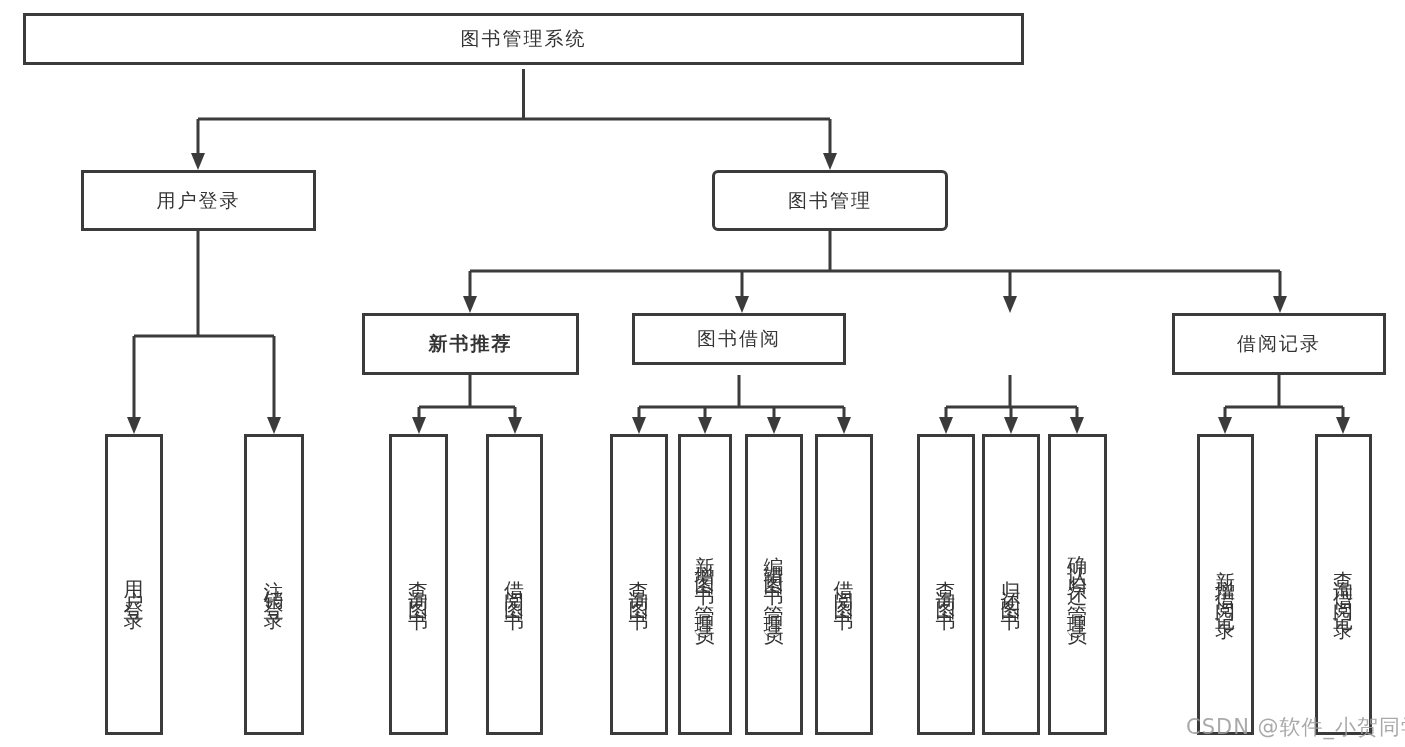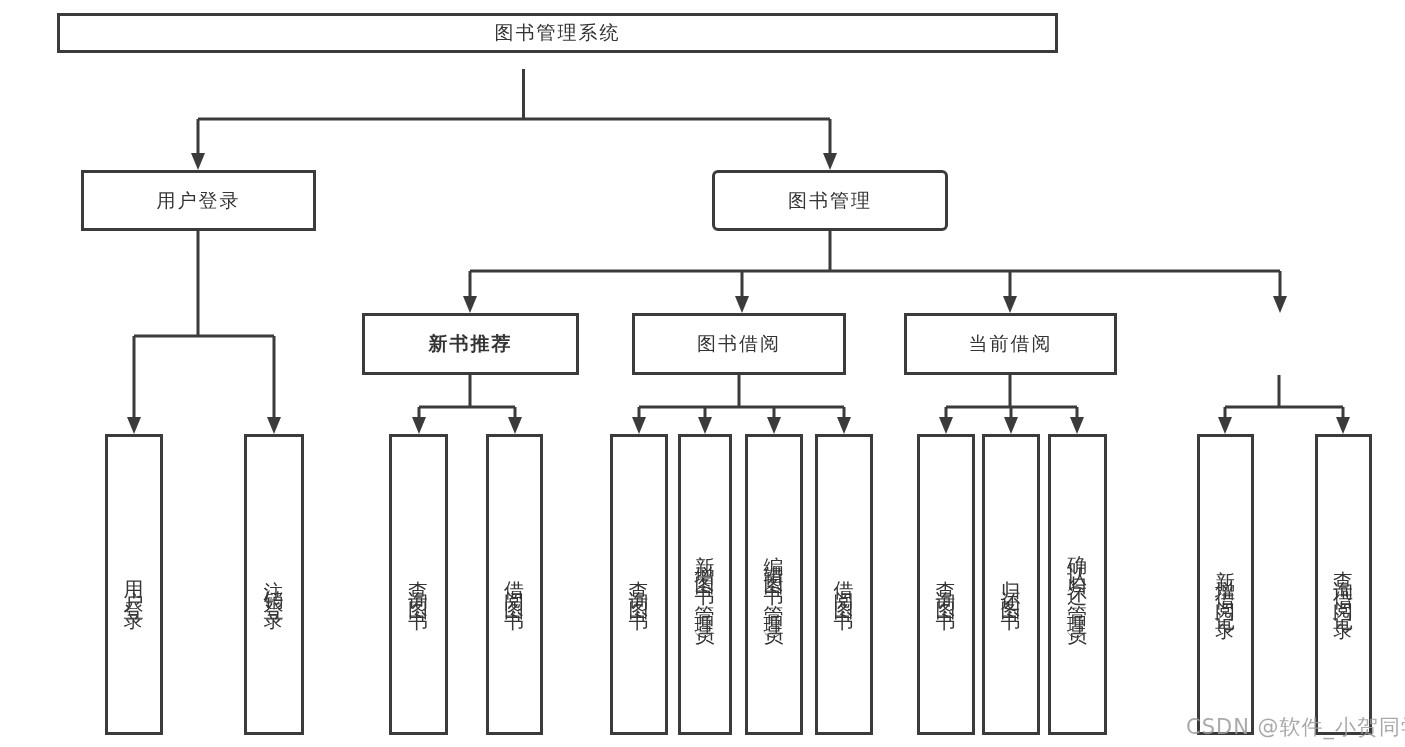--- a/index.html
+++ b/index.html
@@ -95,28 +95,28 @@
       <polygon points="767,417 781,417 774,434"></polygon>
       <polygon points="837,417 851,417 844,434"></polygon>
       <polygon points="939,417 953,417 946,434"></polygon>
       <polygon points="1004,417 1018,417 1011,434"></polygon>
       <polygon points="1070,417 1084,417 1077,434"></polygon>
       <polygon points="1218,417 1232,417 1225,434"></polygon>
       <polygon points="1336,417 1350,417 1343,434"></polygon>
     </g>
   </svg>
 
-  <div class="node hnode" style="left:23px; top:13px; width:1001px; height:40px;margin-left:34px;">图书管理系统</div>
+  <div class="node hnode" style="left:23px; top:13px; width:1001px; height:52px;">图书管理系统</div>
 
   <div class="node hnode" style="left:81px; top:170px; width:235px; height:61px;">用户登录</div>
   <div class="node hnode" style="left:712px; top:170px; width:236px; height:61px;border-radius:6px;">图书管理</div>
 
   <div class="node hnode" style="left:362px; top:313px; width:217px; height:62px;font-weight:bold;">新书推荐</div>
-  <div class="node hnode" style="left:632px; top:313px; width:214px; height:62px;">图书借阅</div>
-  <div class="node hnode" style="left:904px; top:313px; width:213px; height:62px;">当前借阅</div>
+  <div class="node hnode" style="left:632px; top:313px; width:214px; height:52px;">图书借阅</div>
+  <div class="node hnode" style="left:1172px; top:313px; width:214px; height:62px;">借阅记录</div>
 
   <div class="node leaf" style="left:105px; top:434px; width:58px; height:301px;">用户登录</div>
   <div class="node leaf" style="left:244px; top:434px; width:60px; height:301px;">注销登录</div>
 
   <div class="node leaf" style="left:389px; top:434px; width:59px; height:301px;">查询图书</div>
   <div class="node leaf" style="left:486px; top:434px; width:57px; height:301px;">借阅图书</div>
 
   <div class="node leaf" style="left:610px; top:434px; width:58px; height:301px;">查询图书</div>
   <div class="node leaf" style="left:678px; top:434px; width:54px; height:301px;">新增图书（管理员）</div>
   <div class="node leaf" style="left:745px; top:434px; width:58px; height:301px;">编辑图书（管理员）</div>

